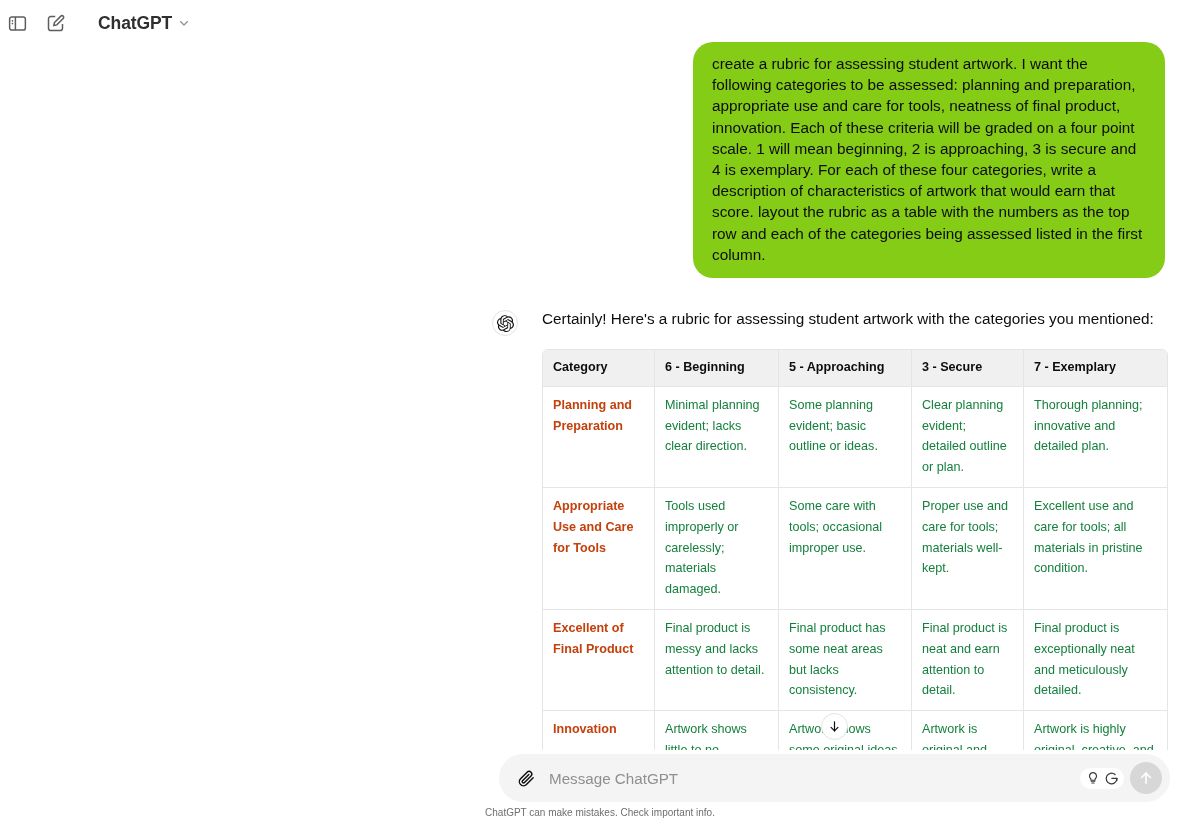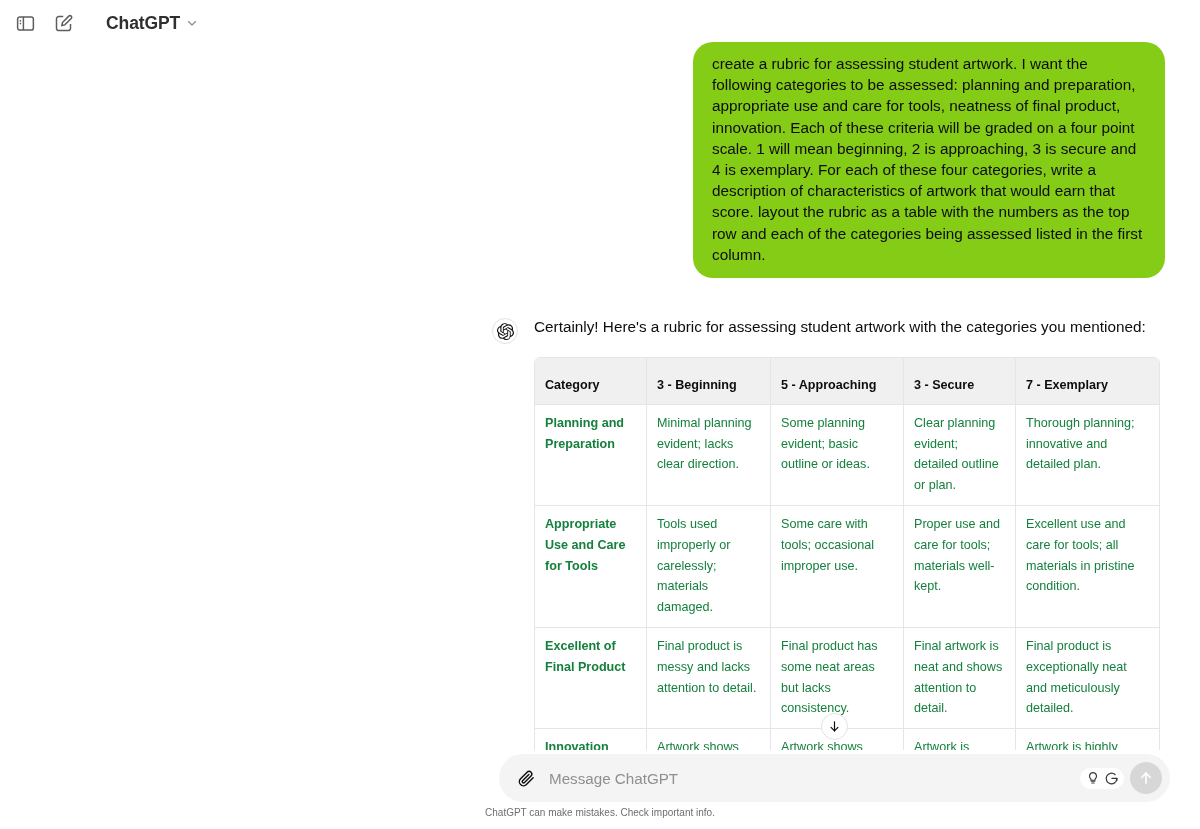--- a/index.html
+++ b/index.html
@@ -10,21 +10,21 @@
     color: #0d0d0d;
     overflow: hidden;
   }
   #app { position: relative; width: 1200px; height: 829px; }
 
   
   .topbar {
     position: absolute; top: 0; left: 0;
     width: 1200px; height: 46px;
     display: flex; align-items: center;
-    padding-left: 8px; gap: 4px;
+    gap: 4px;
     background: #ffffff;
   }
   .icon-btn {
     width: 34px; height: 34px;
     display: flex; align-items: center; justify-content: center;
     border-radius: 8px; cursor: pointer;
     color: #5d5d5d;
   }
   .brand {
     display: flex; align-items: center; gap: 5px;
@@ -50,21 +50,21 @@
     background: #84cc16;
     border-radius: 20px;
     padding: 11px 19px 13px 19px;
     max-width: 472px;
     font-size: 15.3px; line-height: 21.2px;
     color: #0d0d0d;
     text-align: left;
   }
 
   
-  .bot-row { display: flex; gap: 16px; margin-top: 38px; }
+  .bot-row { display: flex; gap: 24px; margin-top: 30px; }
   .avatar {
     flex: 0 0 auto;
     width: 26px; height: 26px; margin-top: 2px; margin-left: -1px;
     border: 1px solid #e3e3e3; border-radius: 50%;
     display: flex; align-items: center; justify-content: center;
     background: #fff;
   }
   .bot-body { flex: 1 1 auto; min-width: 0; }
   .bot-intro { font-size: 15.3px; line-height: 21px; color: #0d0d0d; }
 
@@ -86,23 +86,23 @@
     text-align: left;
     font-size: 12.6px;
     line-height: 20.8px;
   }
   table.rubric th:last-child, table.rubric td:last-child { border-right: none; }
   table.rubric tr:last-child td { border-bottom: none; }
   table.rubric thead th {
     background: #f0f0f0;
     font-weight: 700;
     color: #0d0d0d;
-    padding-top: 17px; padding-bottom: 8px;
-  }
-  table.rubric td.cat { font-weight: 700; color: #15803d; }
+    padding-top: 7px; padding-bottom: 8px;
+  }
+  table.rubric td.cat { font-weight: 700; color: #c2410c; }
   table.rubric td { color: #15803d; }
   col.c0 { width: 112px; }
   col.c1 { width: 124px; }
   col.c2 { width: 133px; }
   col.c3 { width: 112px; }
   col.c4 { width: 143px; }
 
   
   .scroll-btn {
     position: absolute;
@@ -211,21 +211,21 @@
               <colgroup>
                 <col class="c0">
                   <col class="c1">
                   <col class="c2">
                   <col class="c3">
                   <col class="c4">
               </colgroup>
               <thead>
                 <tr>
                   <th>Category</th>
-                  <th>3 - Beginning</th>
+                  <th>6 - Beginning</th>
                   <th>5 - Approaching</th>
                   <th>3 - Secure</th>
                   <th>7 - Exemplary</th>
                 </tr>
               </thead>
               <tbody>
                 <tr>
                   <td class="cat">Planning and Preparation</td>
                   <td>Minimal planning evident; lacks clear direction.</td>
                   <td>Some planning evident; basic outline or ideas.</td>
@@ -236,21 +236,21 @@
                   <td class="cat">Appropriate Use and Care for Tools</td>
                   <td>Tools used improperly or carelessly; materials damaged.</td>
                   <td>Some care with tools; occasional improper use.</td>
                   <td>Proper use and care for tools; materials well-kept.</td>
                   <td>Excellent use and care for tools; all materials in pristine condition.</td>
                 </tr>
                 <tr>
                   <td class="cat">Excellent of Final Product</td>
                   <td>Final product is messy and lacks attention to detail.</td>
                   <td>Final product has some neat areas but lacks consistency.</td>
-                  <td>Final artwork is neat and shows attention to detail.</td>
+                  <td>Final product is neat and earn attention to detail.</td>
                   <td>Final product is exceptionally neat and meticulously detailed.</td>
                 </tr>
                 <tr>
                   <td class="cat">Innovation</td>
                   <td>Artwork shows little to no originality or creativity.</td>
                   <td>Artwork shows some original ideas but lacks depth.</td>
                   <td>Artwork is original and shows creativity.</td>
                   <td>Artwork is highly original, creative, and innovative.</td>
                 </tr>
               </tbody>

